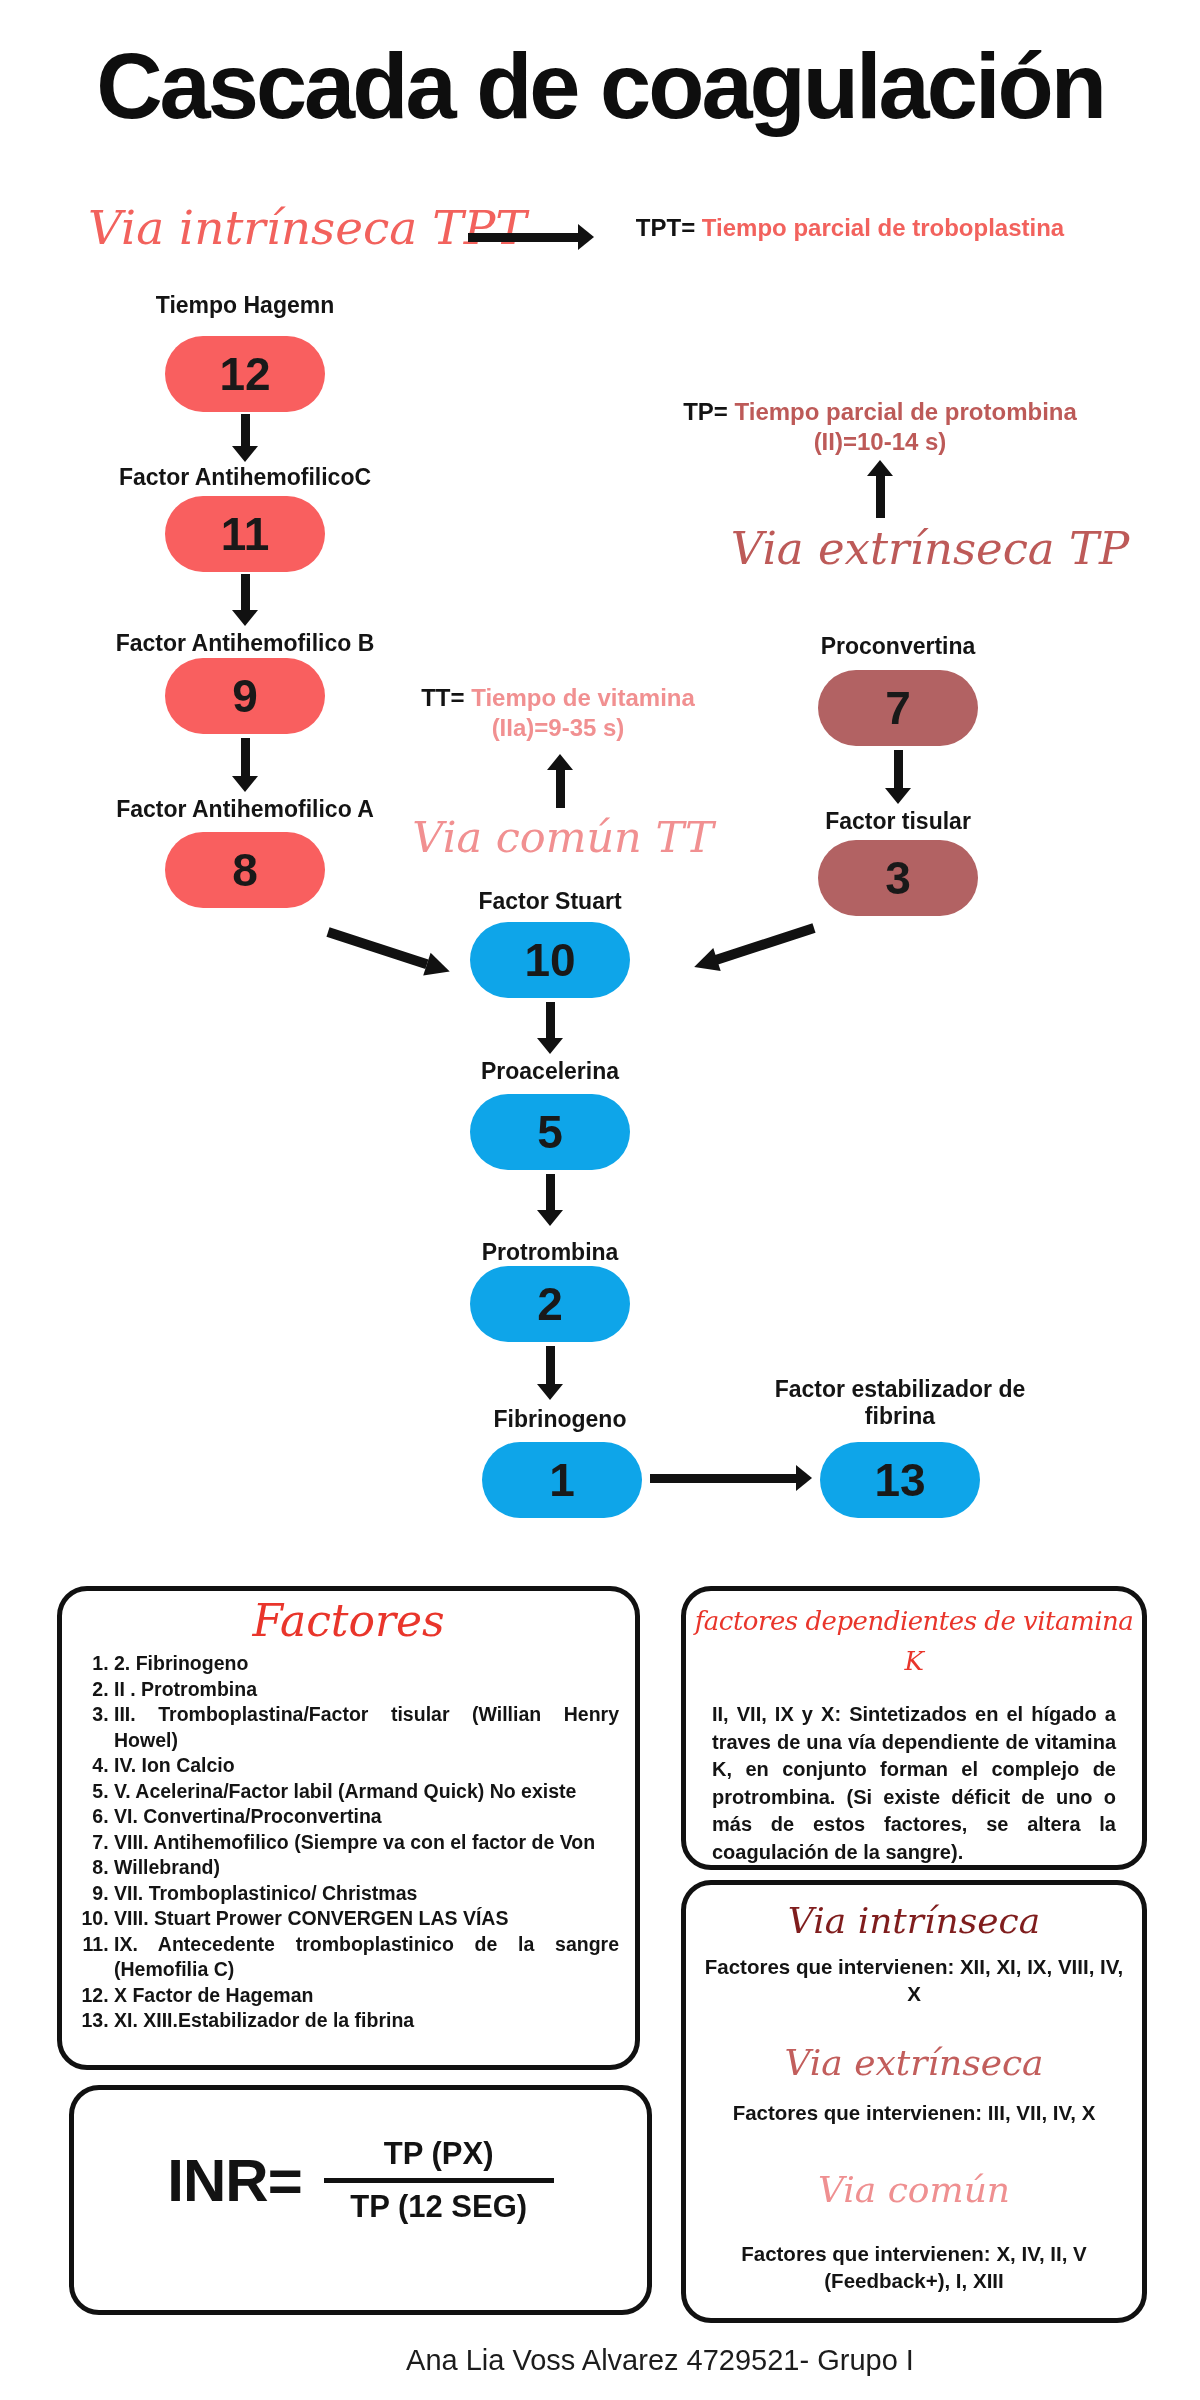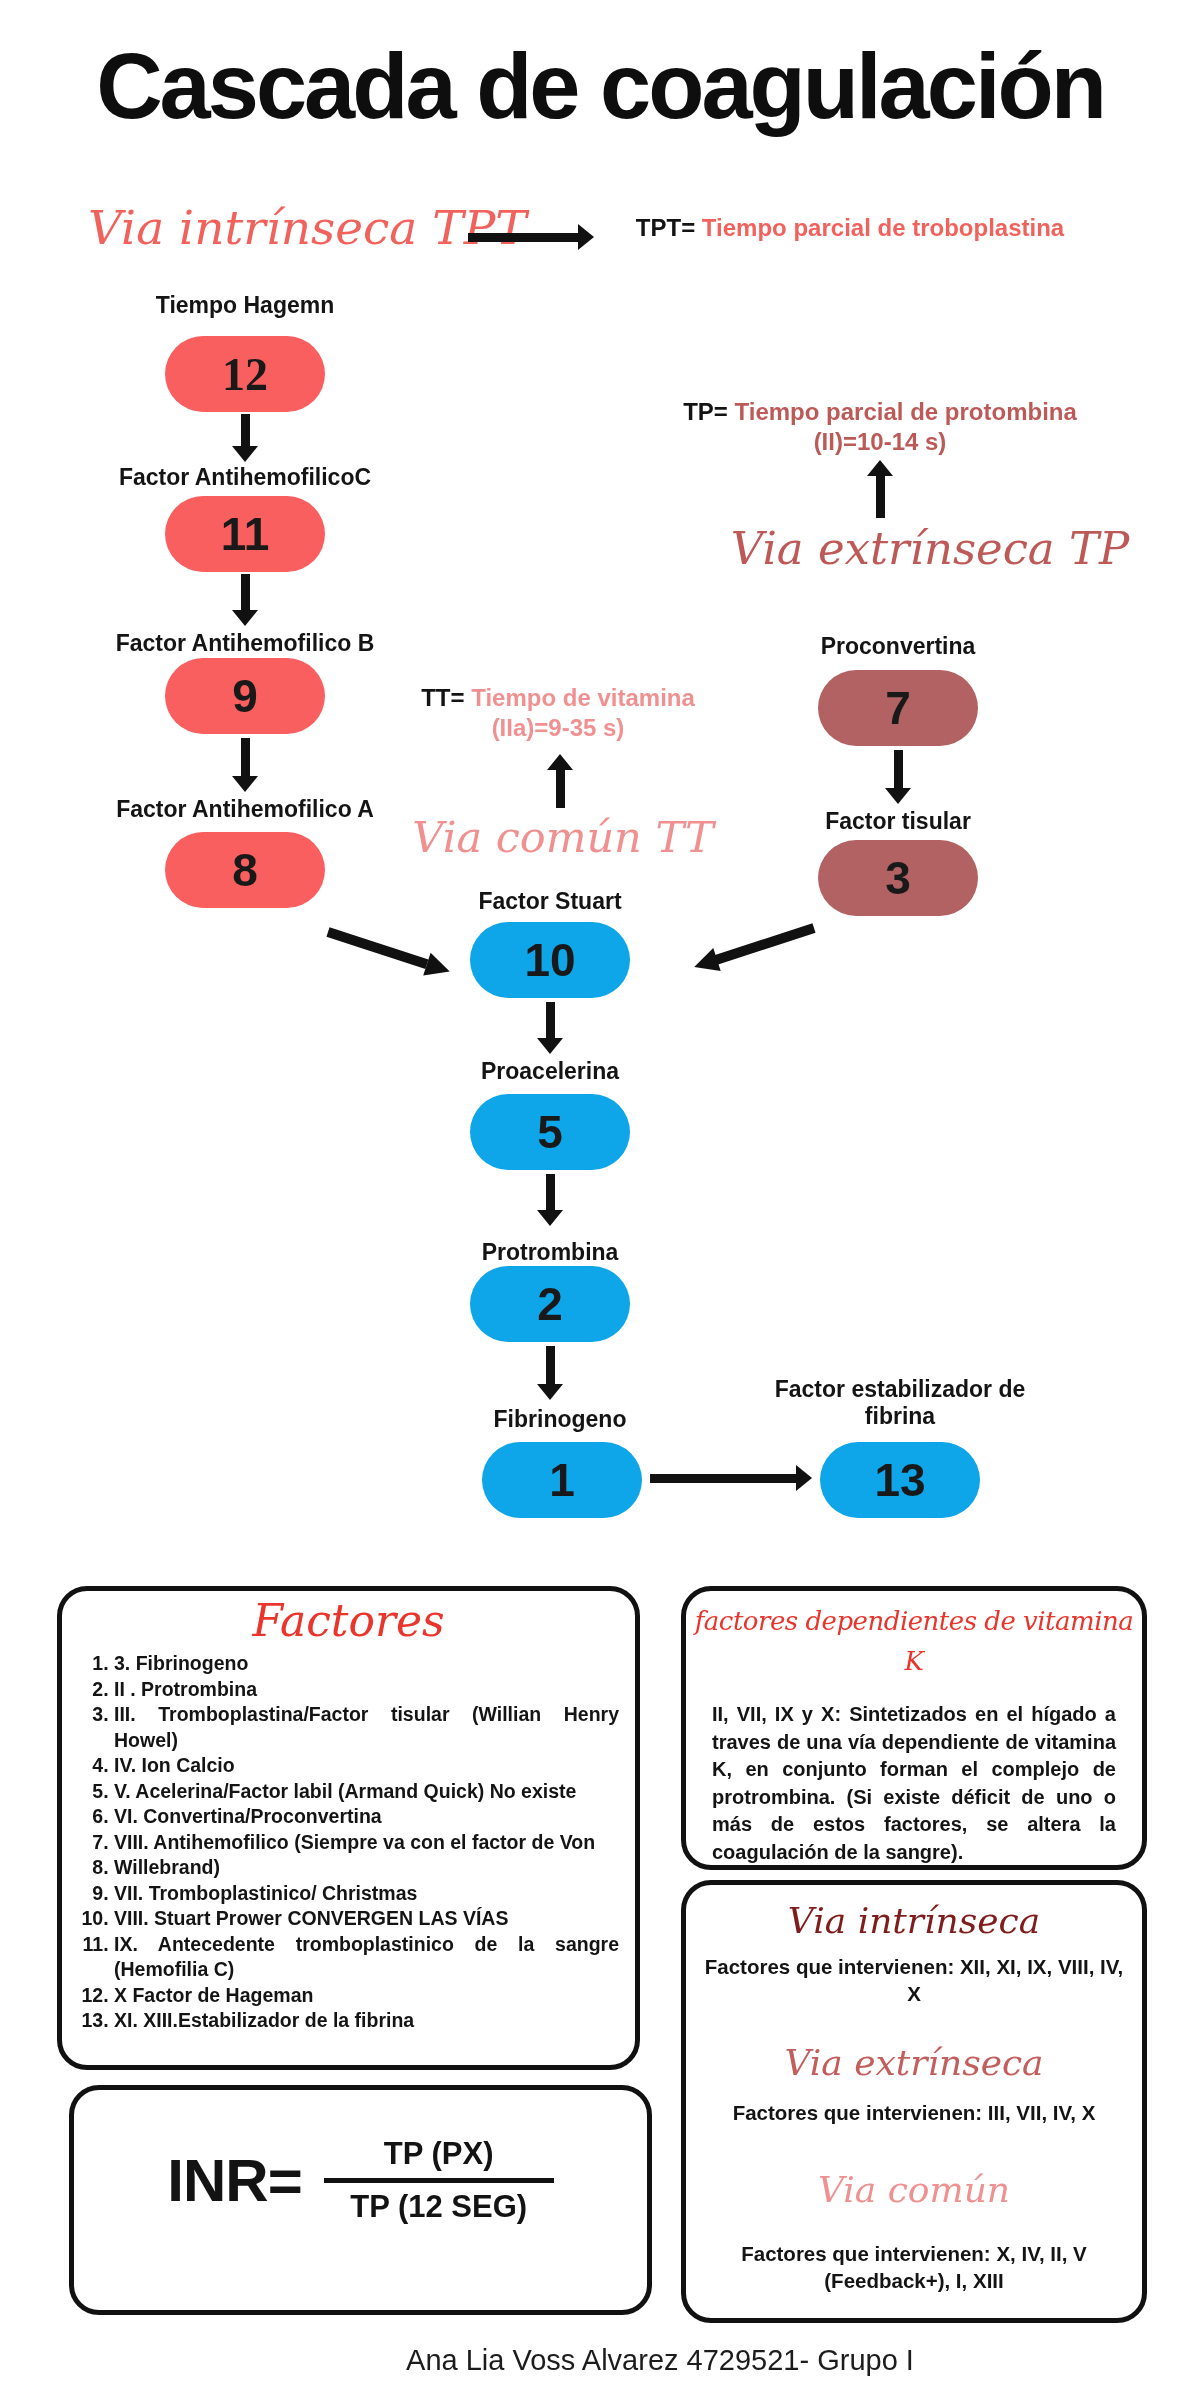--- a/index.html
+++ b/index.html
@@ -93,21 +93,21 @@
   <div class="script script-intr">Via intrínseca TPT</div>
   <div class="harr" style="left:468px;top:224px;width:126px;">
       <i class="hln"></i>
       <i class="hd-rt"></i>
     </div>
   <div class="formula" style="left:600px;top:213px;width:500px;">
     <div><span class="fb">TPT=</span> <span class="tpt-val">Tiempo parcial de troboplastina</span></div>
   </div>
 
   <div class="nlabel" style="left:45px;top:292px;width:400px;">Tiempo Hagemn</div>
-  <div class="pill intr" style="left:165px;top:336px;font-family:Liberation Serif, serif;">12</div>
+  <div class="pill intr" style="left:165px;top:336px;">12</div>
   <div class="varr" style="left:232px;top:414px;height:48px;">
       <i class="ln"></i>
       <i class="hd-dn"></i>
     </div>
 
   <div class="nlabel" style="left:45px;top:464px;width:400px;">Factor AntihemofilicoC</div>
   <div class="pill intr" style="left:165px;top:496px;">11</div>
   <div class="varr" style="left:232px;top:574px;height:52px;">
       <i class="ln"></i>
       <i class="hd-dn"></i>
@@ -193,21 +193,21 @@
       <i class="hln"></i>
       <i class="hd-rt"></i>
     </div>
 
   <div class="nlabel" style="left:760px;top:1376px;width:280px;">Factor estabilizador de fibrina</div>
   <div class="pill comm" style="left:820px;top:1442px;">13</div>
 
   <div class="bigbox box-a">
     <div class="box-head head-factores">Factores</div>
     <ol class="factor-list">
-      <li>3. Fibrinogeno</li>
+      <li>2. Fibrinogeno</li>
       <li>II . Protrombina</li>
       <li>III. Tromboplastina/Factor tisular (Willian Henry Howel)</li>
       <li>IV. Ion Calcio</li>
       <li>V. Acelerina/Factor labil (Armand Quick) No existe</li>
       <li>VI. Convertina/Proconvertina</li>
       <li>VIII. Antihemofilico (Siempre va con el factor de Von</li>
       <li>Willebrand)</li>
       <li>VII. Tromboplastinico/ Christmas</li>
       <li>VIII. Stuart Prower CONVERGEN LAS VÍAS</li>
       <li>IX. Antecedente tromboplastinico de la sangre (Hemofilia C)</li>

